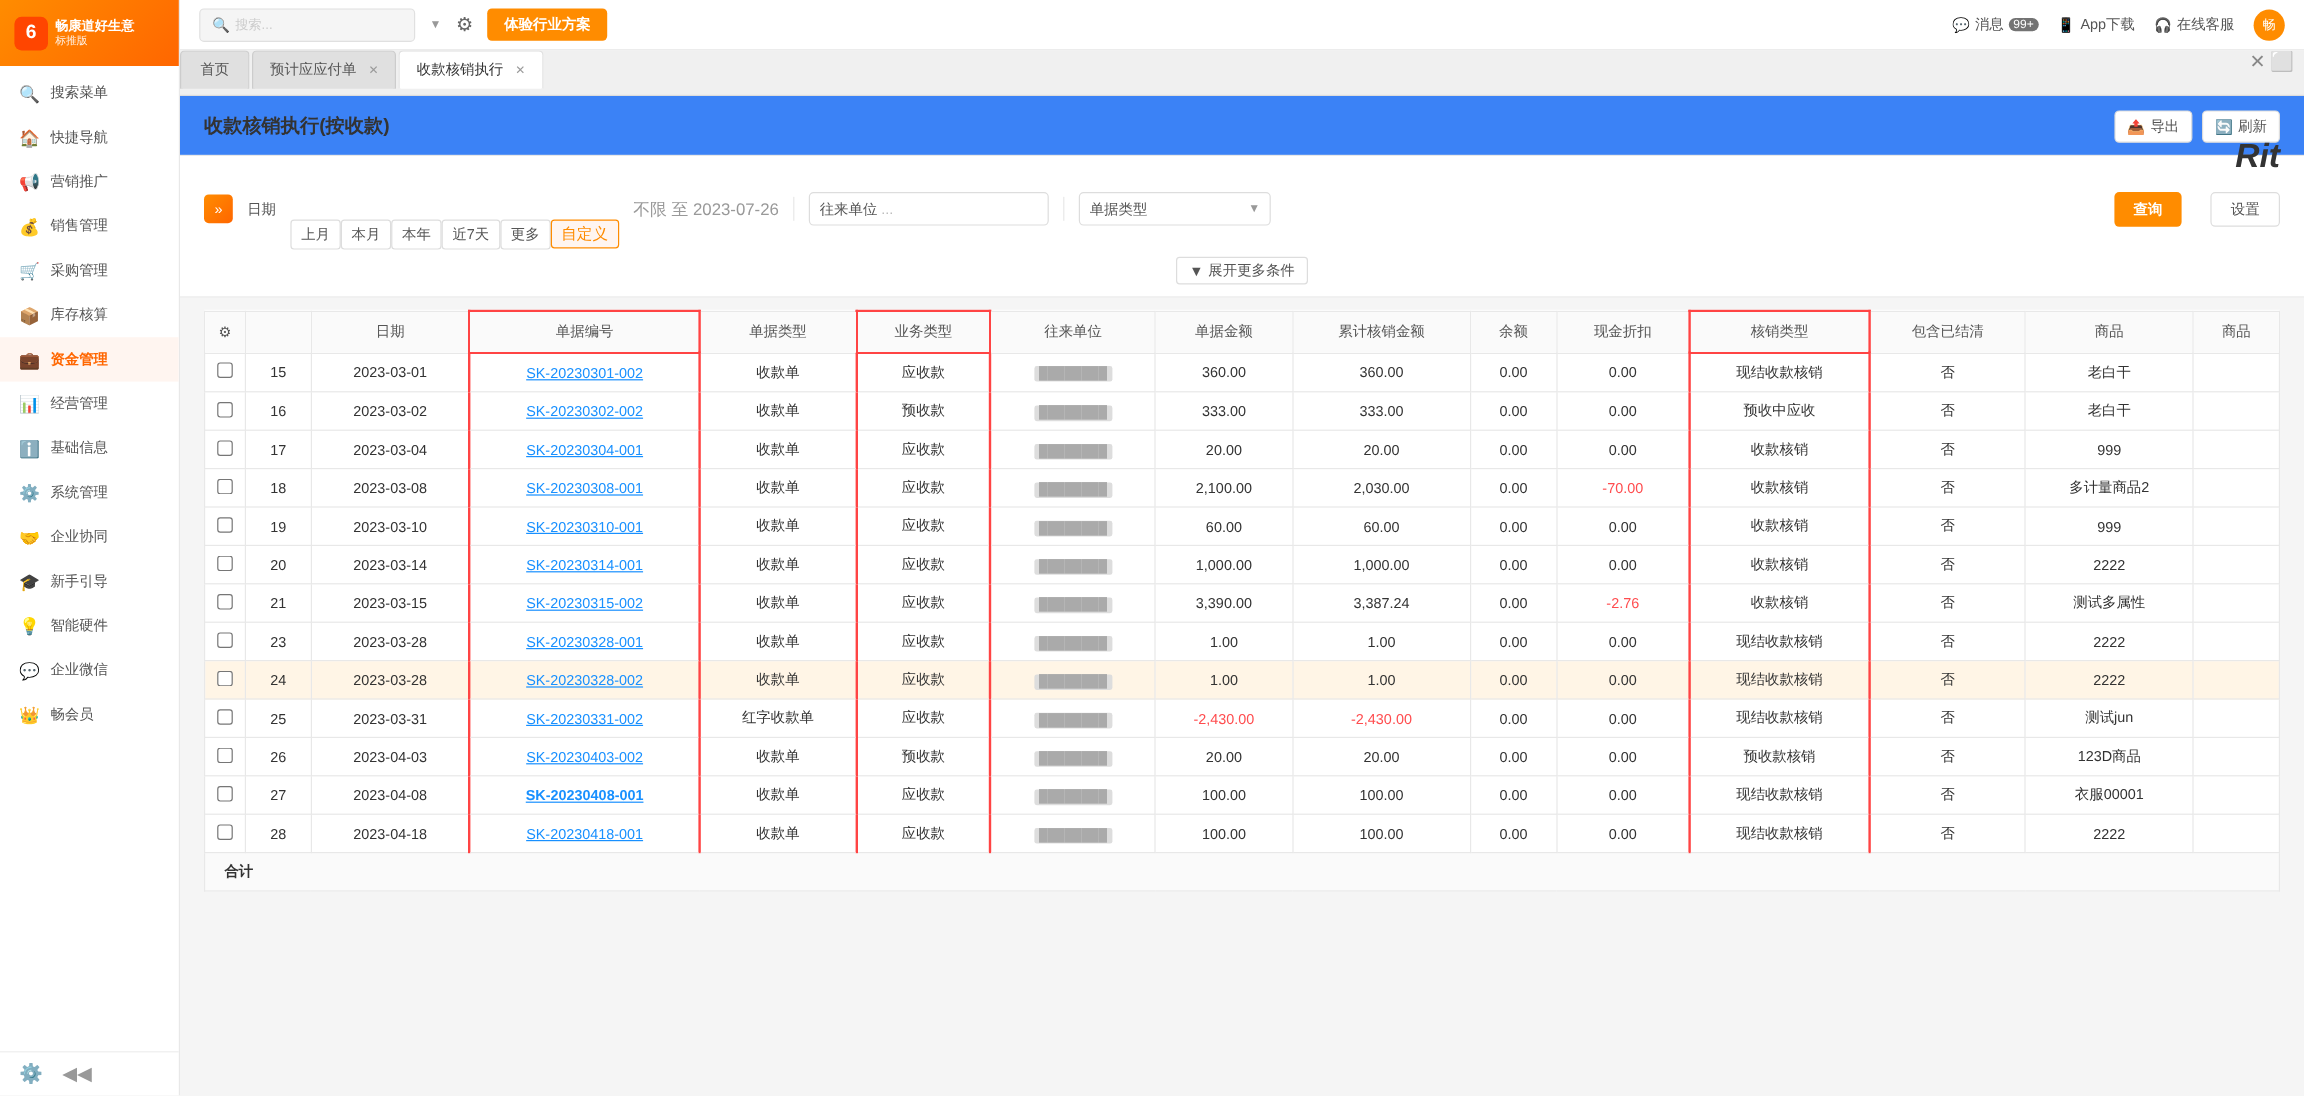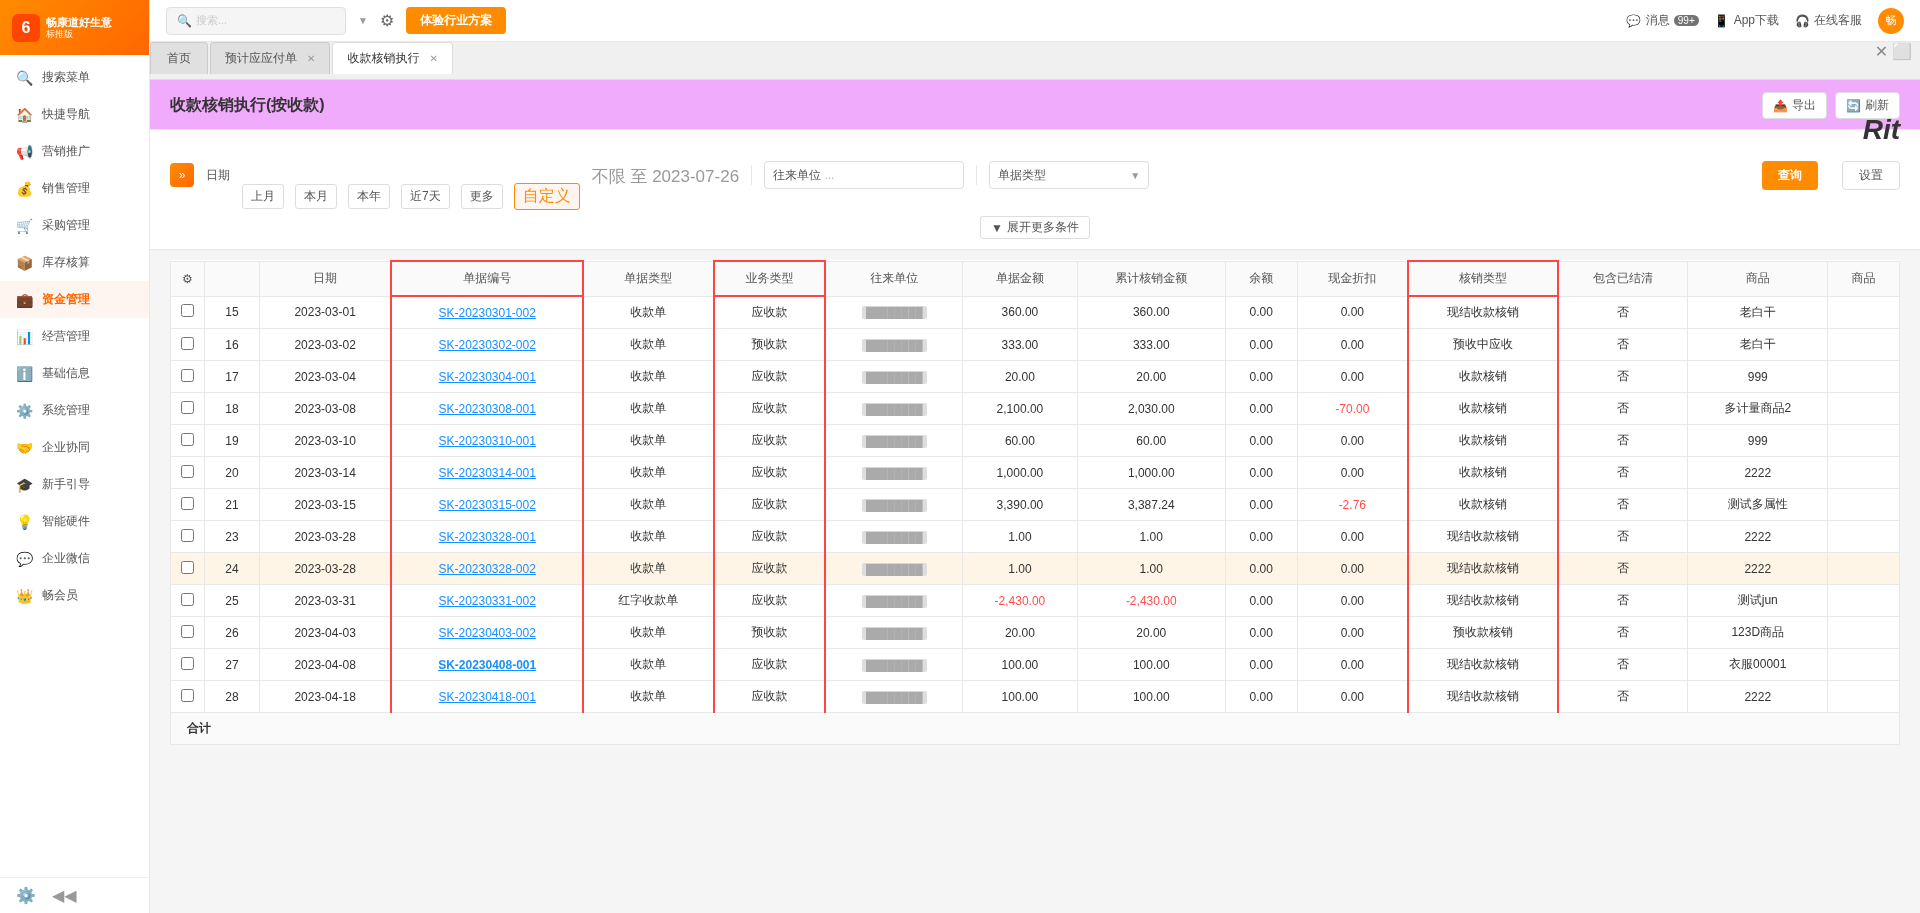--- a/index.html
+++ b/index.html
@@ -137,21 +137,21 @@
     .tab-home { padding: 0 16px; }
     .tab-close { font-size: 10px; color: #999; cursor: pointer; margin-left: 4px; }
     .tabbar-actions { margin-left: auto; display: flex; align-items: center; gap: 4px; padding-right: 8px; padding-bottom: 4px; }
     .tabbar-action-btn { font-size: 16px; color: #888; cursor: pointer; }
 
     
     .page-content { flex: 1; overflow: hidden; display: flex; flex-direction: column; background: #f5f5f5; }
 
     
     .page-header {
-      background: #f0abfc;
+      background: #3b82f6;
       padding: 12px 20px 0;
       border-bottom: 1px solid #e8e8e8;
       flex-shrink: 0;
     }
     .page-title-row {
       display: flex; align-items: center; justify-content: space-between;
       margin-bottom: 10px;
     }
     .page-title { font-size: 16px; font-weight: bold; color: #333; }
     .page-actions { display: flex; gap: 8px; }
@@ -176,40 +176,40 @@
     .filter-row { display: flex; align-items: center; gap: 12px; flex-wrap: wrap; }
     .filter-expand-btn {
       width: 24px; height: 24px;
       background: linear-gradient(135deg, #ff8c00, #ff6600);
       border-radius: 4px;
       display: flex; align-items: center; justify-content: center;
       color: white; cursor: pointer; font-size: 12px;
       flex-shrink: 0;
     }
     .filter-label { font-size: 12px; color: #555; white-space: nowrap; }
-    .filter-date-btns { display: flex; gap: 11px; align-items: center; margin-top: 43px; }
+    .filter-date-btns { display: flex; gap: 0; align-items: flex-start; margin-top: 43px; }
     .filter-date-btn {
       padding: 3px 8px;
       border: 1px solid #ddd;
       border-radius: 3px;
       background: #fff;
       font-size: 12px;
       color: #555;
       cursor: pointer;
     }
     .filter-custom-btn {
       padding: 2px 8px;
       border: 1px solid #ff8c00;
       border-radius: 3px;
       background: #fff5f0;
-      font-size: 16px;
+      font-size: 13px;
       color: #ff8c00;
       cursor: pointer;
     }
-    .filter-date-range { font-size: 17px; color: #999; margin-top: 2px; }
+    .filter-date-range { font-size: 14px; color: #999; margin-top: 2px; }
     .filter-separator { width: 1px; height: 20px; background: #e8e8e8; }
     .filter-unit-input {
       display: flex; align-items: center;
       border: 1px solid #ddd;
       border-radius: 4px;
       padding: 4px 8px;
       background: #fff;
       min-width: 200px;
       height: 28px;
       font-size: 12px; color: #999;

